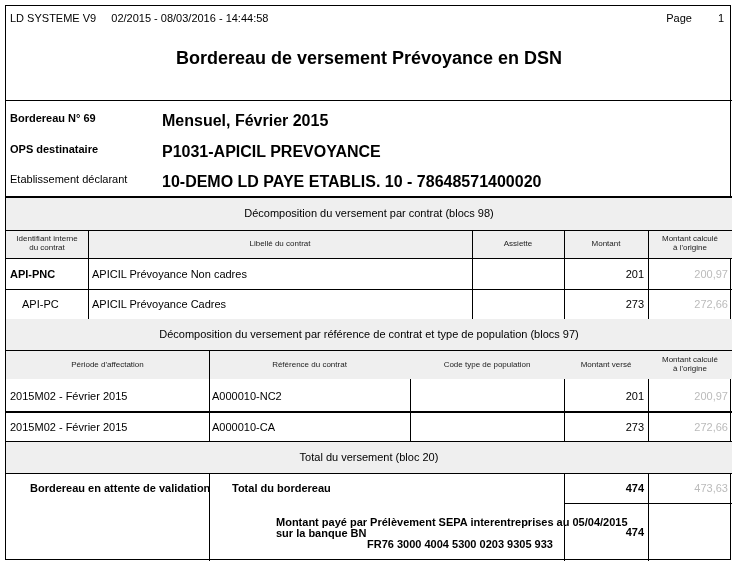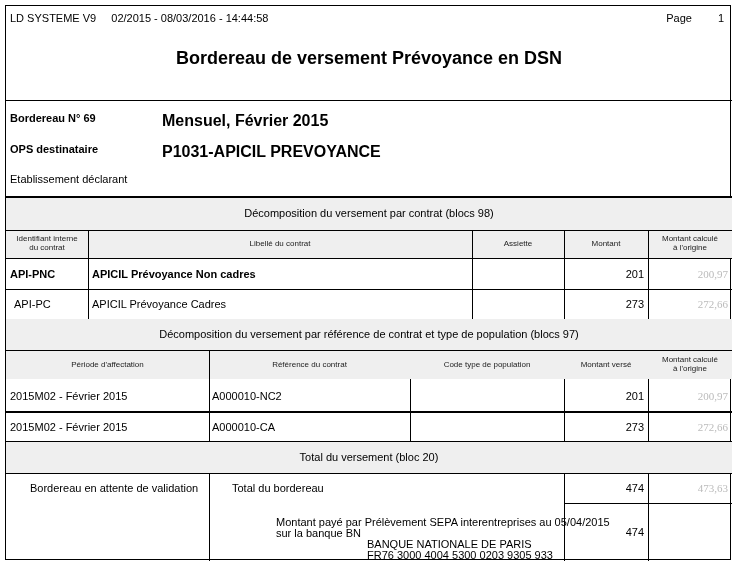--- a/index.html
+++ b/index.html
@@ -14,22 +14,22 @@
   .hline { position: absolute; left: 0; width: 726px; border-top: 1px solid #000; }
   .hline.thick { border-top: 2px solid #000; }
   .info { left: 4px; font-size: 11px; }
   .info-val { left: 156px; font-size: 16px; font-weight: bold; }
   .band { position: absolute; left: 0; width: 726px; background: #efefef; }
   .band-title { position: absolute; left: 0; width: 726px; text-align: center; font-size: 11px; }
   .vline { position: absolute; border-left: 1px solid #000; }
   .colhdr { position: absolute; font-size: 8px; text-align: center; color: #222; }
   .cell { position: absolute; font-size: 11px; }
   .num { text-align: right; }
-  .grey { color: #bbb; font-family: Liberation Serif, serif; }
-  .bold { font-weight: normal; padding-left: 20px; }
+  .grey { color: #bbb; }
+  .bold { font-weight: bold; padding-left: 20px; }
 </style>
 </head>
 <body>
 
 <div class="page">
 
   <div class="abs hdr-left">
     <span>LD SYSTEME V9</span>
     <span>02/2015 - 08/03/2016 - 14:44:58</span>
   </div>
@@ -38,20 +38,21 @@
   </div>
   <div class="abs title">Bordereau de versement Prévoyance en DSN</div>
 
   <div class="hline" style="top:94px;"></div>
 
   <div class="abs info" style="top:106px;">Bordereau N° 69</div>
   <div class="abs info-val" style="top:106px;">Mensuel, Février 2015</div>
   <div class="abs info" style="top:137px;font-weight:bold;">OPS destinataire</div>
   <div class="abs info-val" style="top:137px;">P1031-APICIL PREVOYANCE</div>
   <div class="abs info" style="top:167px;">Etablissement déclarant</div>
+  <div class="abs info-val" style="top:167px;">10-DEMO LD PAYE ETABLIS. 10  -  78648571400020</div>
   <style>.info{font-weight:normal}</style>
   <div class="abs" style="top:106px;left:4px;font-size:11px;font-weight:bold;background:#fff;">Bordereau N° 69</div>
 
   <div class="hline thick" style="top:190px;"></div>
 
   <div class="band" style="top:192px;height:32px;"></div>
   <div class="band-title" style="top:201px;">Décomposition du versement par contrat (blocs 98)</div>
   <div class="hline" style="top:224px;"></div>
   <div class="band" style="top:225px;height:27px;"></div>
 
@@ -63,27 +64,27 @@
   <div class="colhdr" style="left:466px;width:92px;top:233px;">Assiette</div>
   <div class="colhdr" style="left:558px;width:84px;top:233px;">Montant</div>
   <div class="colhdr" style="left:642px;width:84px;top:228px;">
     <div>Montant calculé</div>
     <div>à l'origine</div>
   </div>
   <div class="hline" style="top:252px;"></div>
 
   <div>
     <div class="cell" style="left:4px;top:262px;font-weight:bold;">API-PNC</div>
-    <div class="cell" style="left:86px;top:262px;font-weight:bold;">APICIL Prévoyance Non cadres</div>
+    <div class="cell" style="left:86px;top:262px;">APICIL Prévoyance Non cadres</div>
     <div class="cell num" style="left:558px;width:80px;top:262px;">201</div>
     <div class="cell num grey" style="left:642px;width:80px;top:262px;">200,97</div>
   </div>
   <div class="hline" style="top:283px;"></div>
   <div>
-    <div class="cell" style="left:8px;top:292px;text-align:center;">API-PC</div>
+    <div class="cell" style="left:16px;top:292px;text-align:center;">API-PC</div>
     <div class="cell" style="left:86px;top:292px;">APICIL Prévoyance Cadres</div>
     <div class="cell num" style="left:558px;width:80px;top:292px;">273</div>
     <div class="cell num grey" style="left:642px;width:80px;top:292px;">272,66</div>
   </div>
 
   <div class="vline" style="left:82px;top:224px;height:89px;"></div>
   <div class="vline" style="left:466px;top:224px;height:89px;"></div>
   <div class="vline" style="left:558px;top:224px;height:89px;"></div>
   <div class="vline" style="left:642px;top:224px;height:89px;"></div>
 
@@ -127,21 +128,20 @@
 
   <div class="cell bold" style="left:4px;top:476px;">Bordereau en attente de validation</div>
   <div class="cell bold" style="left:206px;top:476px;">Total du bordereau</div>
   <div class="cell num bold" style="left:558px;width:80px;top:476px;">474</div>
   <div class="cell num grey" style="left:642px;width:80px;top:476px;">473,63</div>
   <div class="hline" style="top:497px;left:558px;width:168px;"></div>
 
   <div class="cell bold" style="left:206px;top:511px;line-height:11px;margin-left:44px;">
     <div>Montant payé par Prélèvement SEPA interentreprises au 05/04/2015</div>
     <div>sur la banque BN</div>
-    <div style="padding-left:91px;">BANQUE NATIONALE DE PARIS</div>
     <div style="padding-left:91px;">FR76 3000 4004 5300 0203 9305 933</div>
   </div>
   <div class="cell num bold" style="left:558px;width:80px;top:520px;">474</div>
 
   <div class="vline" style="left:203px;top:467px;height:88px;"></div>
   <div class="vline" style="left:558px;top:467px;height:88px;"></div>
   <div class="vline" style="left:642px;top:467px;height:88px;"></div>
 </div>
 
 </body></html>

